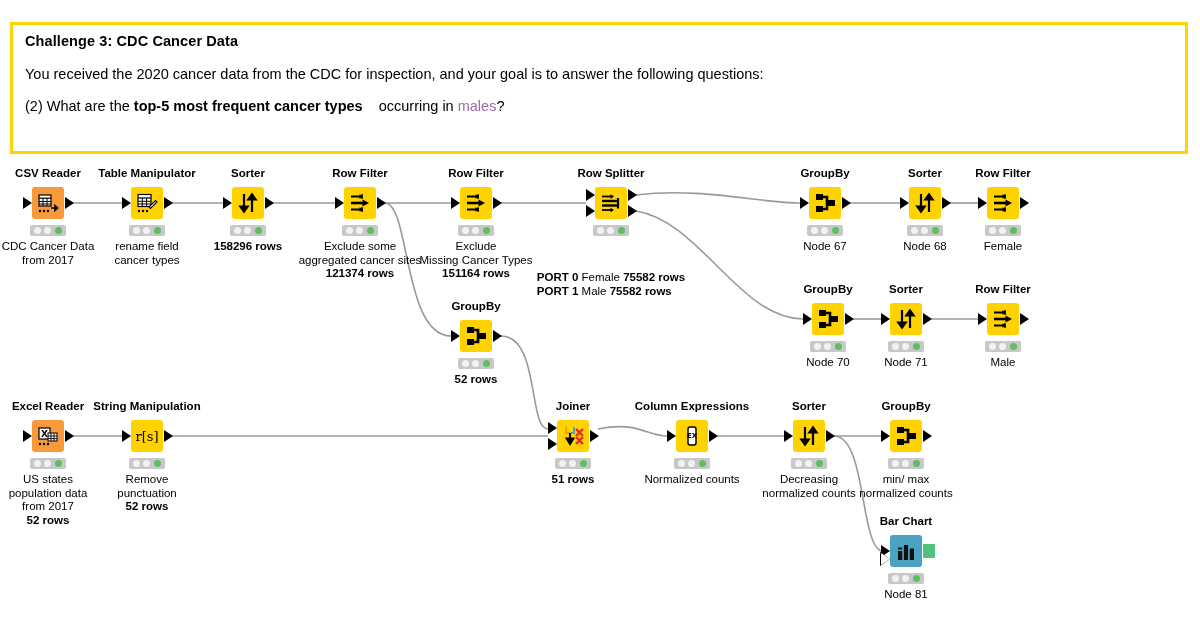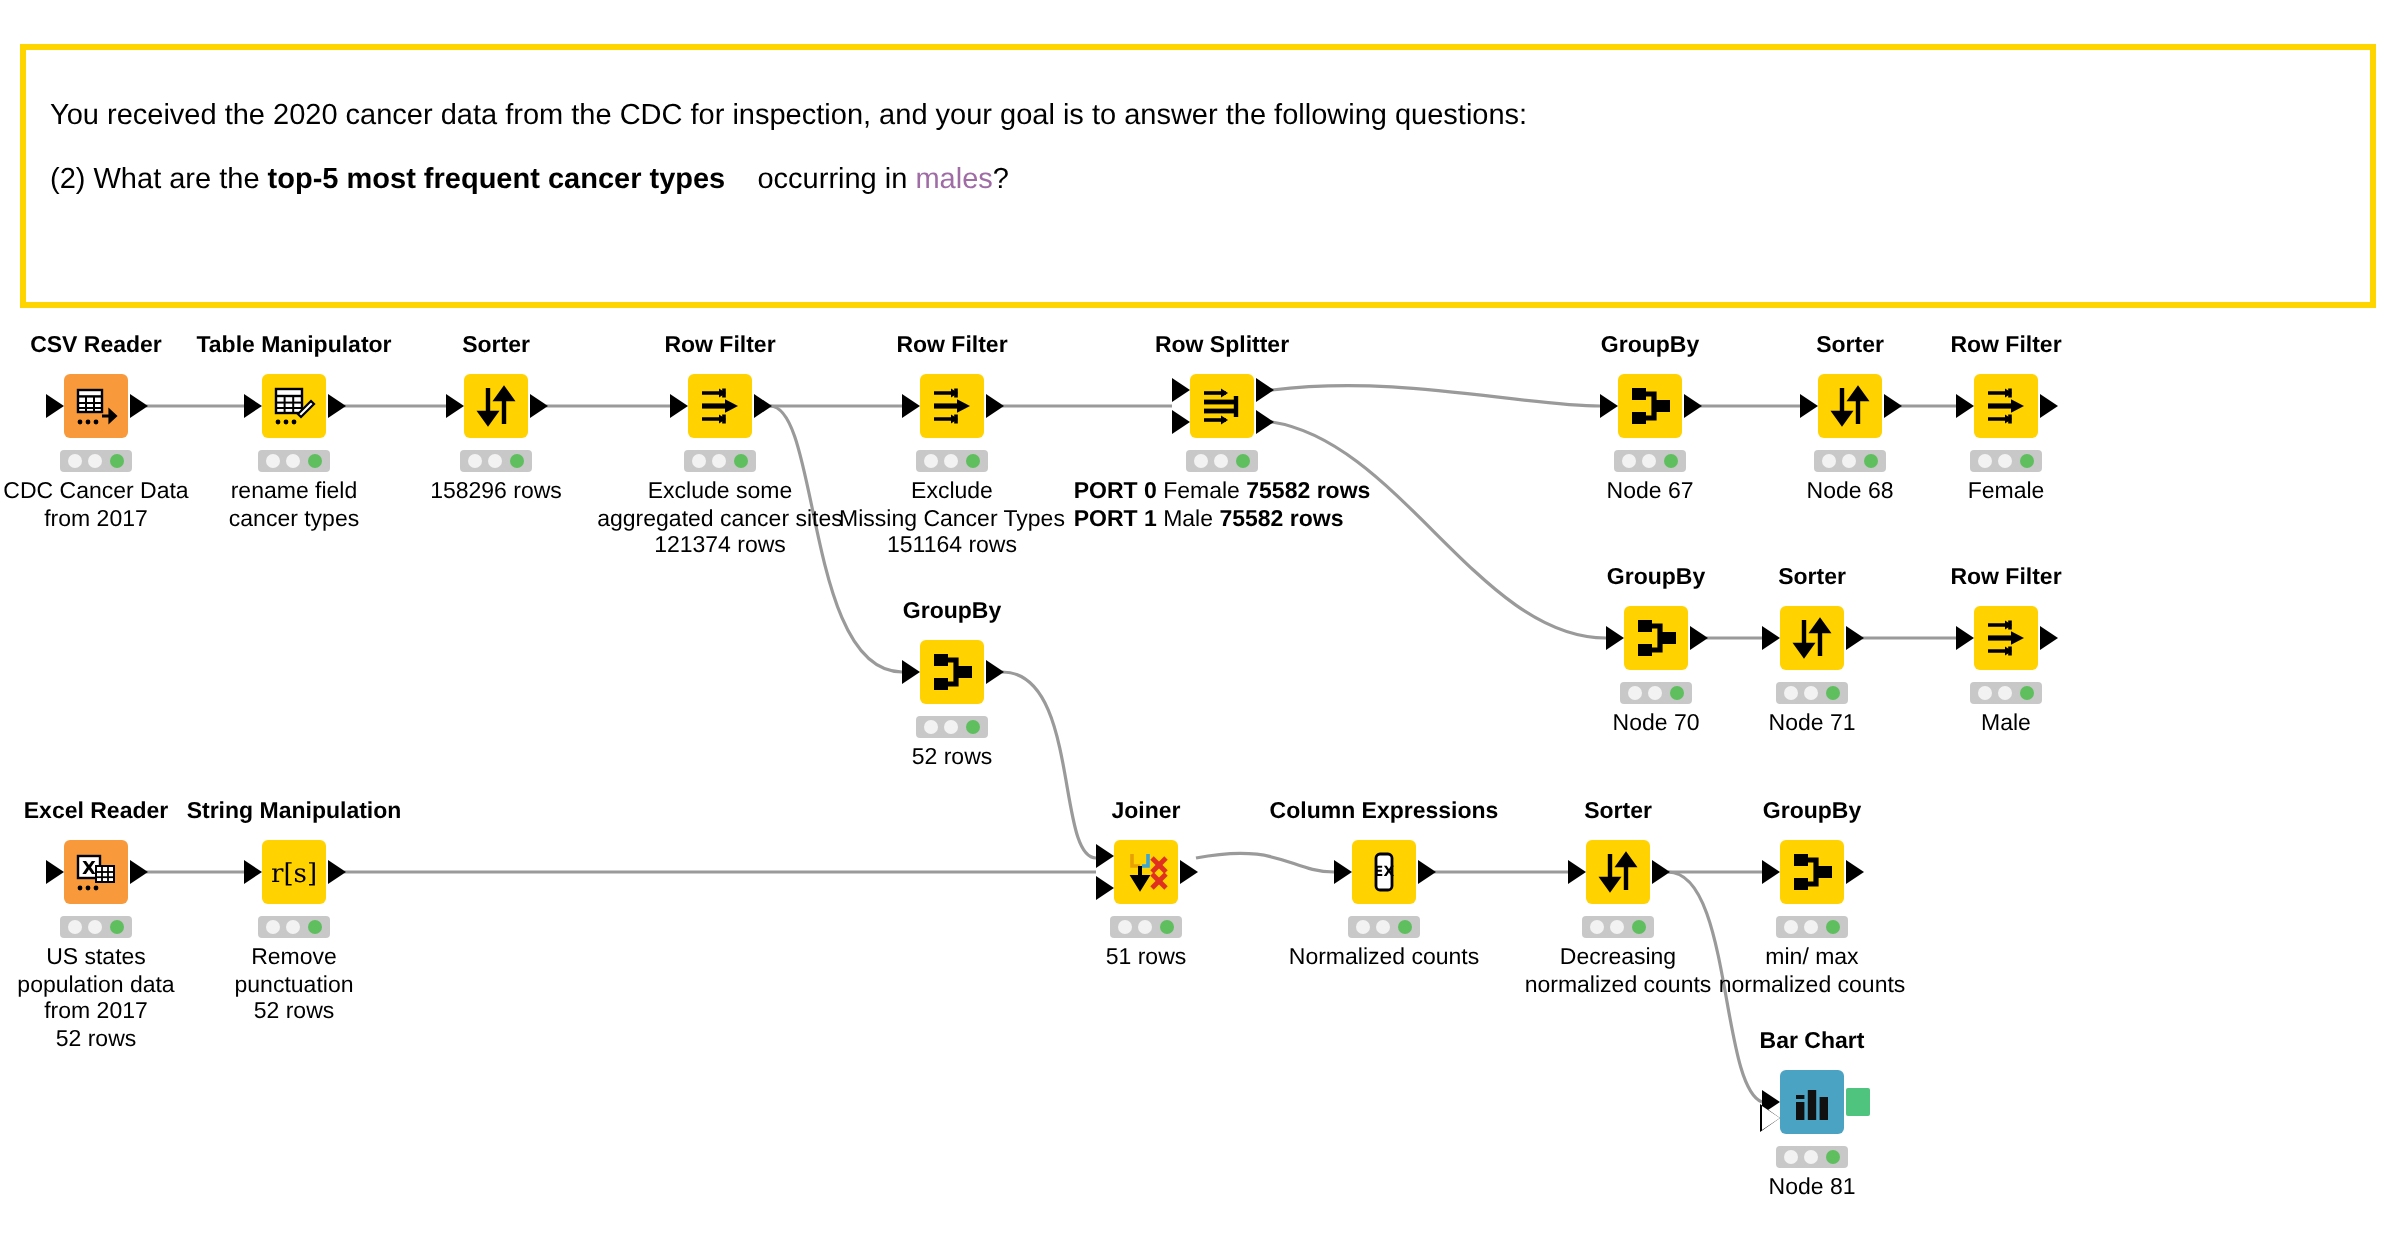--- a/index.html
+++ b/index.html
@@ -43,30 +43,31 @@
     position:absolute;left:50%;transform:translateX(-50%);top:38px;
     width:36px;height:11px;border-radius:2px;background:#C8C8C8;
     display:flex;align-items:center;justify-content:space-around;padding:0 2px;box-sizing:border-box;
   }
   .status i{width:7px;height:7px;border-radius:50%;background:#F2F2F2;display:block;}
   .status i.on{background:#5FBF5F;}
   .nlabel{
     position:absolute;left:50%;transform:translateX(-50%);top:53px;
     font-size:11.5px;line-height:13.5px;text-align:center;white-space:nowrap;
   }
-  .nlabel .rows{font-weight:normal;}
+  .nlabel .rows{font-weight:bold;}
   .nlabel.left{text-align:left;}
   
   .nbox svg{display:block;}
   .greenport{position:absolute;left:17px;top:9px;width:12px;height:14px;background:#4FC47F;border-radius:1px;}
 </style>
 </head>
 <body>
 
 <div id="annotation">
+  <div class="title">Challenge 3: CDC Cancer Data</div>
   <div class="intro">You received the 2020 cancer data from the CDC for inspection, and your goal is to answer the following questions:</div>
   <div class="qlist">
     <div class="qrow"><span>(2) What are the </span><span class="b">top-5 most frequent cancer types</span><span>    occurring in </span><span class="male">males</span><span>?</span></div>
   </div>
 </div>
 
 <div id="canvas">
   <svg id="wires" viewBox="0 0 1200 475">
     <g fill="none" stroke="#9A9A9A" stroke-width="1.6">
       <path d="M 73 48 L 122 48"></path>
@@ -230,21 +231,21 @@
           <path d="M18 6 L18 16.5" stroke="#000" stroke-width="2.2"></path>
         </svg>
       </div>
       <div style="position: absolute; left: 17px; top: 2px; width: 0px; height: 0px; border-top: 6px solid transparent; border-bottom: 6px solid transparent; border-left: 9px solid rgb(0, 0, 0);"></div>
       <div style="position: absolute; left: 17px; top: 18px; width: 0px; height: 0px; border-top: 6px solid transparent; border-bottom: 6px solid transparent; border-left: 9px solid rgb(0, 0, 0);"></div>
       <div class="status">
         <i></i>
         <i></i>
         <i class="on"></i>
       </div>
-      <div class="nlabel left" style="white-space: nowrap;">
+      <div class="nlabel left" style="white-space: nowrap; margin-top: 31px;">
         <div><b>PORT 0</b> Female <b>75582 rows</b></div>
         <div><b>PORT 1</b> Male <b>75582 rows</b></div>
       </div>
     </div>
     <div class="node" style="left: 825px; top: 32px;">
       <div class="nodetitle">GroupBy</div>
       <div style="position: absolute; left: -25px; top: 10px; width: 0px; height: 0px; border-top: 6px solid transparent; border-bottom: 6px solid transparent; border-left: 9px solid rgb(0, 0, 0);"></div>
       <div class="nbox yellow">
         <svg xmlns="http://www.w3.org/2000/svg" width="22" height="22" viewBox="0 0 22 22">
           <rect x="2" y="2" width="7" height="6" fill="#000"></rect>

